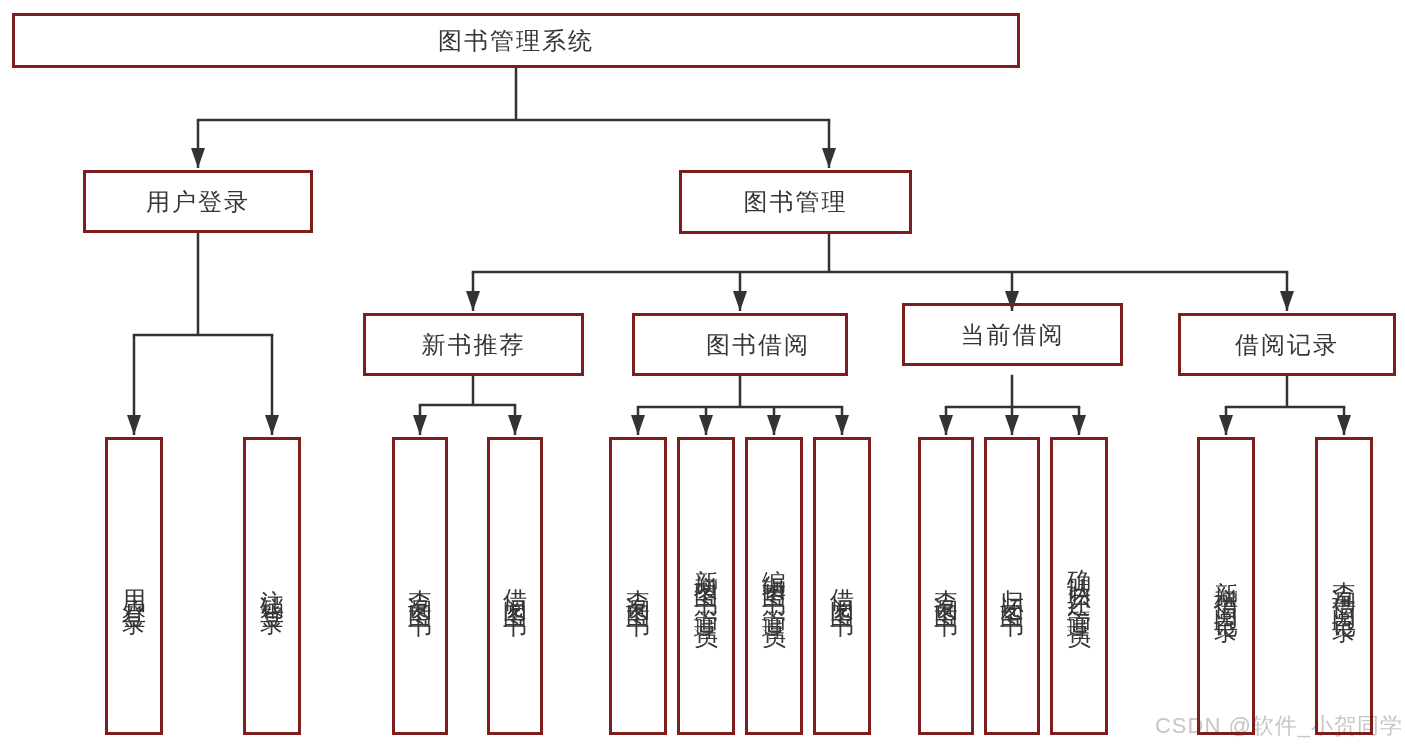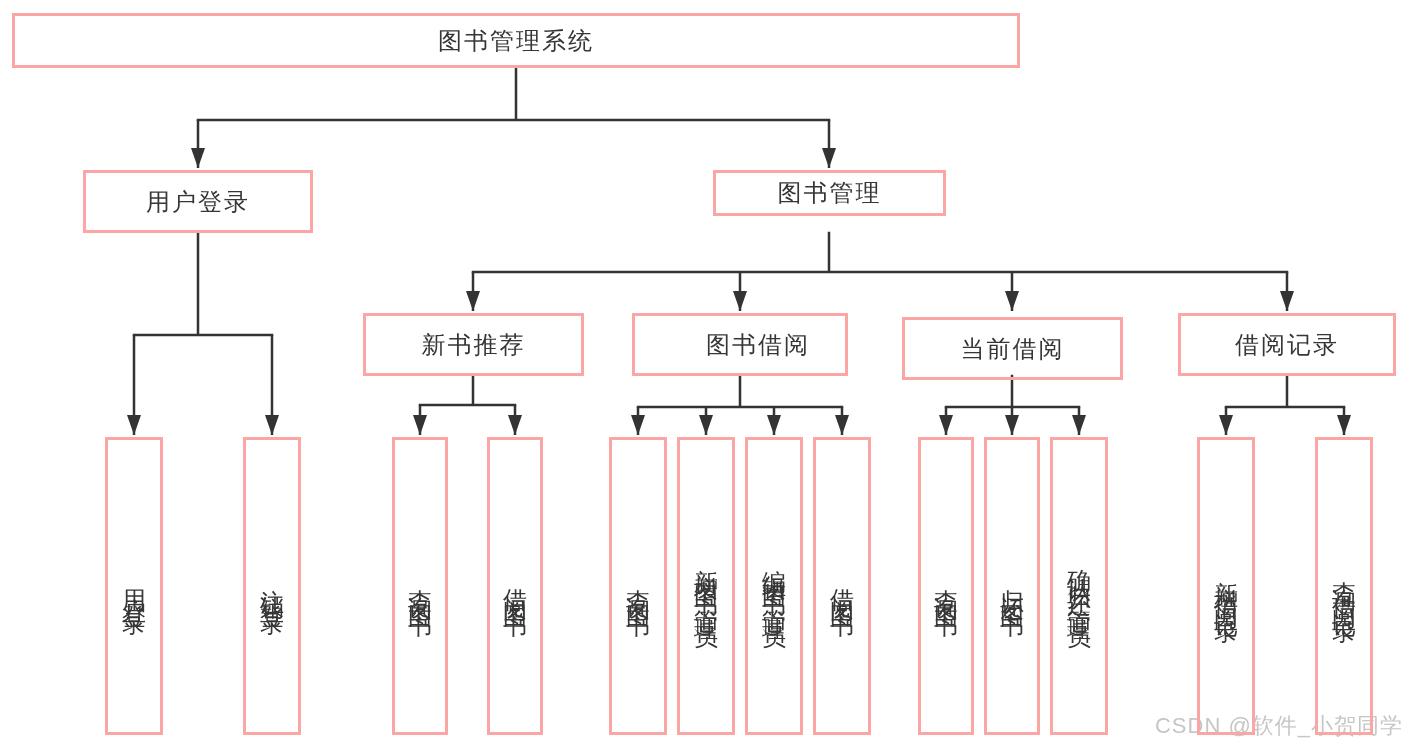--- a/index.html
+++ b/index.html
@@ -12,21 +12,21 @@
     overflow: hidden;
   }
   .connectors {
     position: absolute;
     left: 0; top: 0;
     z-index: 1;
   }
   .hnode, .vnode {
     position: absolute;
     box-sizing: border-box;
-    border: 3px solid #fca5a5;
+    border: 3px solid #7f1d1d;
     background: transparent;
     display: flex;
     align-items: center;
     justify-content: center;
     color: #363636;
     z-index: 2;
   }
   .hnode span {
     font-size: 24px;
     letter-spacing: 2px;
@@ -35,24 +35,24 @@
   .vnode span {
     writing-mode: vertical-rl;
     text-orientation: mixed;
     font-size: 24px;
     letter-spacing: 8px;
     line-height: 1;
   }
   
   .n-root   { left: 12px;   top: 13px;  width: 1008px; height: 55px; }
   .n-login  { left: 83px;   top: 170px; width: 230px;  height: 63px; }
-  .n-mgmt   { left: 713px;  top: 170px; width: 233px;  height: 46px; }
+  .n-mgmt   { left: 679px;  top: 170px; width: 233px;  height: 64px; }
   .n-newrec { left: 363px;  top: 313px; width: 221px;  height: 63px; }
   .n-borrow { left: 632px;  top: 313px; width: 216px;  height: 63px; padding-left: 36px; }
-  .n-cur    { left: 902px;  top: 317px; width: 221px;  height: 63px; }
+  .n-cur    { left: 902px;  top: 303px; width: 221px;  height: 63px; }
   .n-rec    { left: 1178px; top: 313px; width: 218px;  height: 63px; }
   
   .vnode { top: 437px; height: 298px; }
   .v-login1   { left: 105px;  width: 58px; }
   .v-logout   { left: 243px;  width: 58px; }
   .v-nbquery  { left: 392px;  width: 56px; }
   .v-nbborrow { left: 487px;  width: 56px; }
   .v-bbquery  { left: 609px;  width: 58px; }
   .v-bbadd    { left: 677px;  width: 58px; }
   .v-bbedit   { left: 745px;  width: 58px; }

